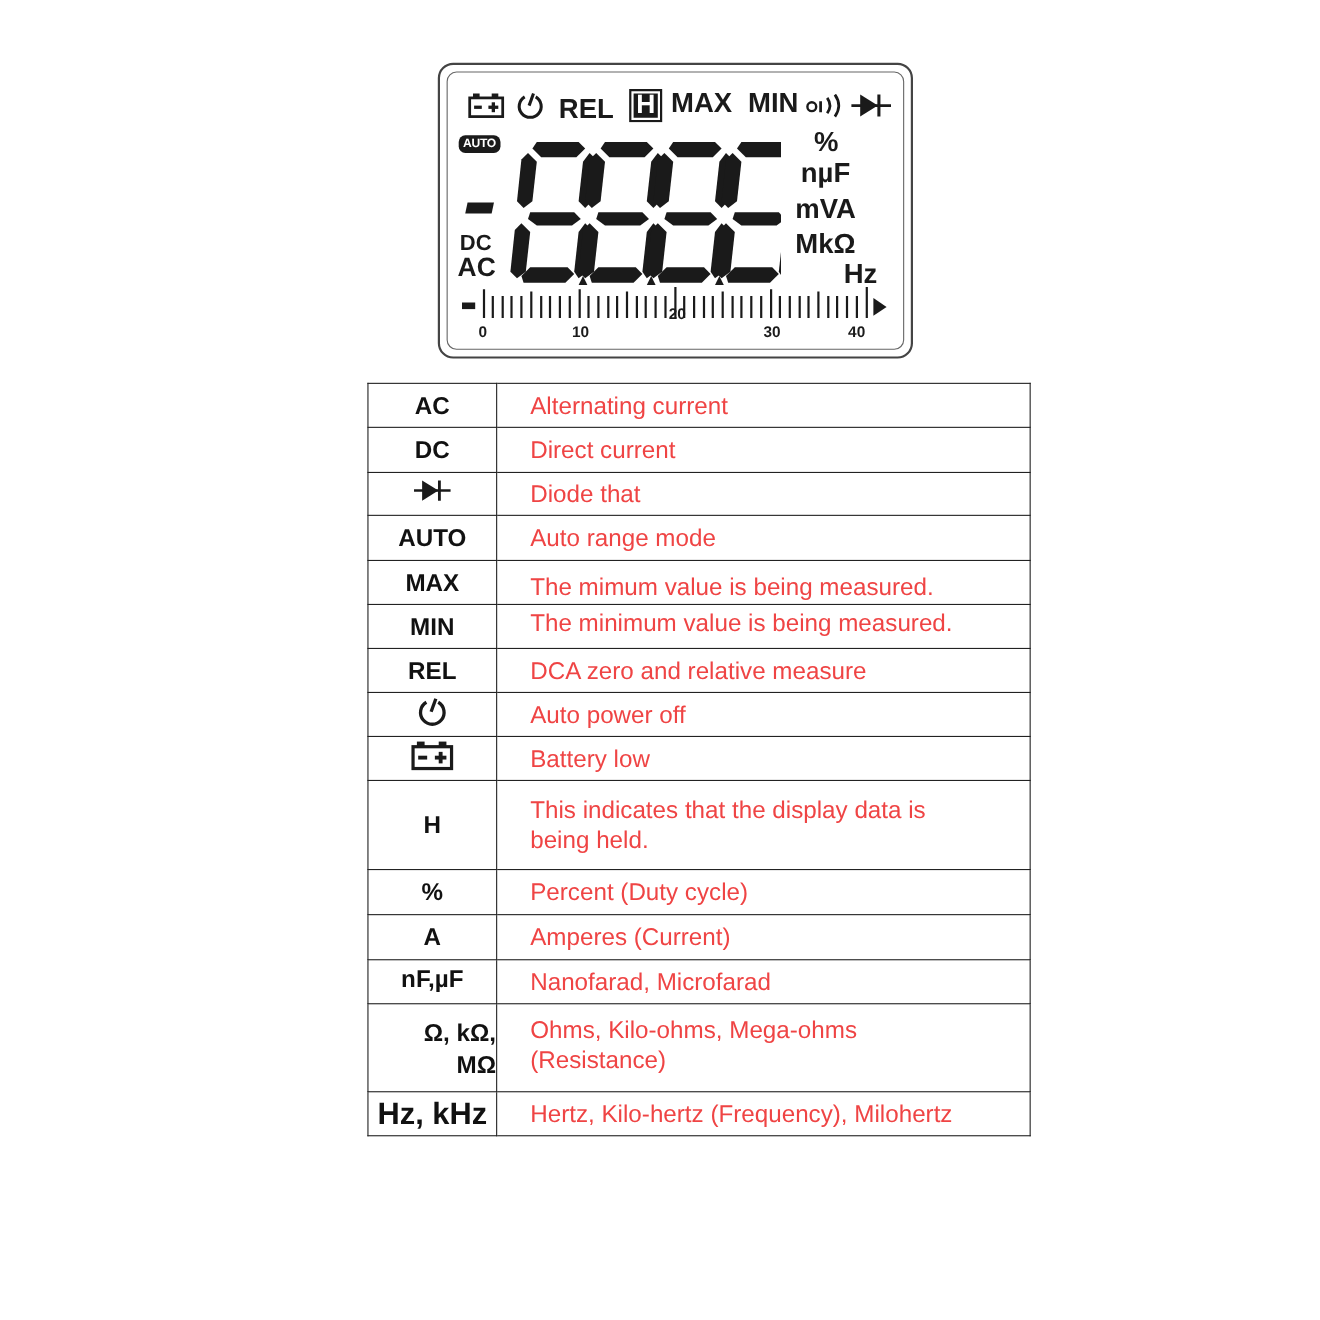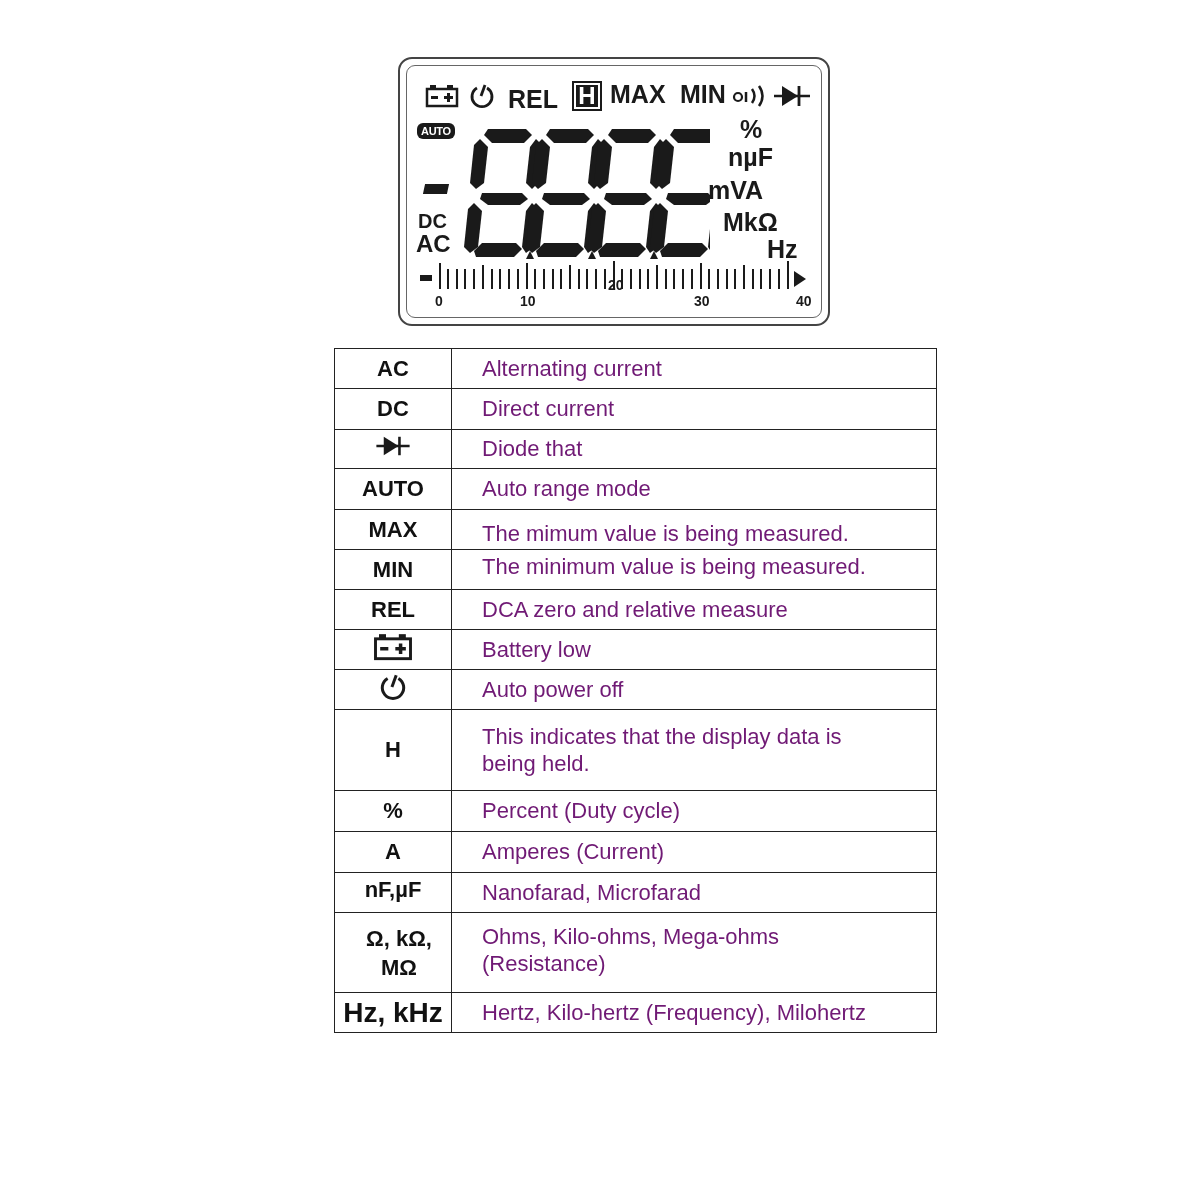--- a/index.html
+++ b/index.html
@@ -20,22 +20,22 @@
     .auto-pill { background: #1a1a1a; color: #fff; font-weight: bold; font-size: 11px;
                  padding: 2px 4px; border-radius: 6px; letter-spacing: -0.3px; }
     .minus-seg { background: #1a1a1a; width: 24px; height: 10px; transform: skewX(-12deg); }
     .bar-label { font-weight: bold; font-size: 14px; color: #1a1a1a; }
 
     
     .legend-table { position: absolute; left: 334px; top: 348px; width: 603px;
                     border-collapse: collapse; }
     .legend-table td { border: 1.5px solid #222; padding: 0; }
     .sym-cell { width: 104px; text-align: center; font-weight: bold; font-size: 22px; vertical-align: middle; }
-    .desc-cell { font-size: 22px; padding-left: 30px !important; vertical-align: middle; color: #701a75; }
-    .sym-left { text-align: center; padding-left: 12px !important; }
+    .desc-cell { font-size: 22px; padding-left: 30px !important; vertical-align: middle; color: #ef4444; }
+    .sym-left { text-align: right; padding-left: 12px !important; }
   </style>
 </head>
 <body>
 
 <div class="lcd-outer">
   <div class="lcd-inner"></div>
 
   <svg class="lcd-abs" style="left:25px;top:25px" width="34" height="24" viewBox="0 0 34 24">
     <rect x="5" y="1" width="6" height="4" fill="#1a1a1a"></rect>
     <rect x="22" y="1" width="6" height="4" fill="#1a1a1a"></rect>
@@ -89,21 +89,21 @@
     <use href="#digit8" x="68" y="0"></use>
     <use href="#digit8" x="130" y="0"></use>
     <use href="#digit8" x="192" y="0"></use>
     <polygon points="66,132 70,124 74,132" fill="#1a1a1a"></polygon>
     <polygon points="128,132 132,124 136,132" fill="#1a1a1a"></polygon>
     <polygon points="190,132 194,124 198,132" fill="#1a1a1a"></polygon>
   </svg>
 
   <div class="lcd-abs ann" style="left:340px;top:58px">%</div>
   <div class="lcd-abs ann" style="left:328px;top:86px">nµF</div>
-  <div class="lcd-abs ann" style="left:308px;top:119px">mVA</div>
+  <div class="lcd-abs ann" style="left:323px;top:119px">mVA</div>
   <div class="lcd-abs ann" style="left:323px;top:151px">MkΩ</div>
   <div class="lcd-abs ann" style="left:367px;top:178px">Hz</div>
 
   <div class="lcd-abs" style="left:20px;top:216px;width:12px;height:6px;background:#1a1a1a"></div>
   <svg class="lcd-abs" style="left:38px;top:202px" width="380" height="30" viewBox="0 0 380 30">
     <g stroke="#1a1a1a" stroke-width="2">
       <line x1="2" y1="2" x2="2" y2="28"></line>
       <line x1="10" y1="8" x2="10" y2="28"></line>
         <line x1="19" y1="8" x2="19" y2="28"></line>
       <line x1="27" y1="8" x2="27" y2="28"></line>
@@ -144,21 +144,21 @@
       <line x1="332" y1="8" x2="332" y2="28"></line>
         <line x1="341" y1="8" x2="341" y2="28"></line>
       <line x1="350" y1="0" x2="350" y2="28"></line>
     </g>
     <polygon points="356,10 356,26 368,18" fill="#1a1a1a"></polygon>
   </svg>
   <div class="lcd-abs bar-label" style="left:35px;top:234px">0</div>
   <div class="lcd-abs bar-label" style="left:120px;top:234px">10</div>
   <div class="lcd-abs bar-label" style="left:208px;top:218px">20</div>
   <div class="lcd-abs bar-label" style="left:294px;top:234px">30</div>
-  <div class="lcd-abs bar-label" style="left:396px;top:234px">40</div>
+  <div class="lcd-abs bar-label" style="left:371px;top:234px">40</div>
 </div>
 
 <table class="legend-table">
   <tbody>
     <tr style="height:40px">
       <td class="sym-cell">AC</td>
       <td class="desc-cell">Alternating current</td>
     </tr>
     <tr style="height:41px">
       <td class="sym-cell">DC</td>
@@ -182,43 +182,43 @@
       <td class="sym-cell">MAX</td>
       <td class="desc-cell" style="padding-top:8px !important">The mimum value is being measured.</td>
     </tr>
     <tr style="height:40px">
       <td class="sym-cell">MIN</td>
       <td class="desc-cell" style="vertical-align:top;padding-top:4px !important">The minimum value is being measured.</td>
     </tr>
     <tr style="height:40px">
       <td class="sym-cell">REL</td>
       <td class="desc-cell">DCA zero and relative measure</td>
+    </tr>
+    <tr style="height:40px">
+      <td class="sym-cell">
+        <svg width="30" height="30" viewBox="0 0 28 28">
+          <path d="M9 6 A10 10 0 1 0 19 6" fill="none" stroke="#1a1a1a" stroke-width="2.8"></path>
+          <line x1="17" y1="3" x2="13" y2="14" stroke="#1a1a1a" stroke-width="2.8"></line>
+        </svg>
+      </td>
+      <td class="desc-cell">Auto power off</td>
     </tr>
     <tr style="height:40px">
       <td class="sym-cell">
         <svg width="44" height="28" viewBox="0 0 34 24">
           <rect x="5" y="1" width="6" height="4" fill="#1a1a1a"></rect>
           <rect x="22" y="1" width="6" height="4" fill="#1a1a1a"></rect>
           <rect x="2" y="5" width="30" height="17" fill="none" stroke="#1a1a1a" stroke-width="2.5"></rect>
           <rect x="6" y="12" width="7" height="3" fill="#1a1a1a"></rect>
           <rect x="19" y="12" width="9" height="3" fill="#1a1a1a"></rect>
           <rect x="22" y="9" width="3" height="9" fill="#1a1a1a"></rect>
         </svg>
       </td>
       <td class="desc-cell">Battery low</td>
     </tr>
-    <tr style="height:40px">
-      <td class="sym-cell">
-        <svg width="30" height="30" viewBox="0 0 28 28">
-          <path d="M9 6 A10 10 0 1 0 19 6" fill="none" stroke="#1a1a1a" stroke-width="2.8"></path>
-          <line x1="17" y1="3" x2="13" y2="14" stroke="#1a1a1a" stroke-width="2.8"></line>
-        </svg>
-      </td>
-      <td class="desc-cell">Auto power off</td>
-    </tr>
     <tr style="height:81px">
       <td class="sym-cell">H</td>
       <td class="desc-cell" style="line-height:27px">
         <div>This indicates that the display data is</div>
         <div>being held.</div>
       </td>
     </tr>
     <tr style="height:41px">
       <td class="sym-cell">%</td>
       <td class="desc-cell">Percent (Duty cycle)</td>

